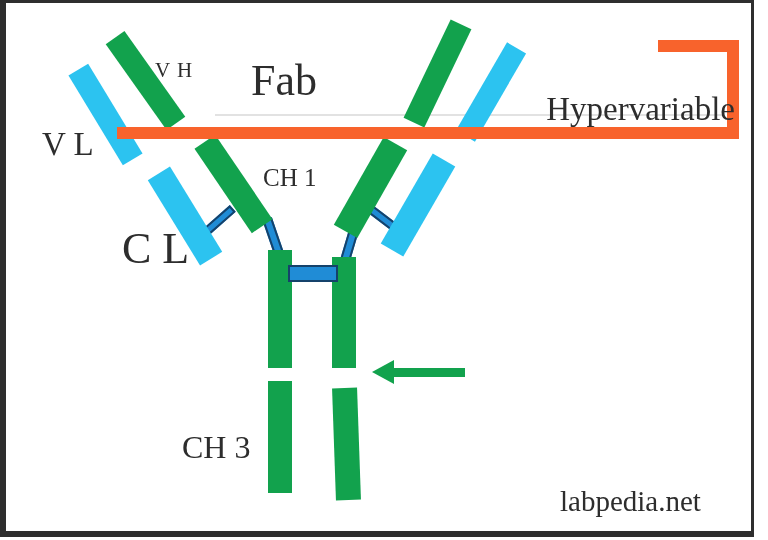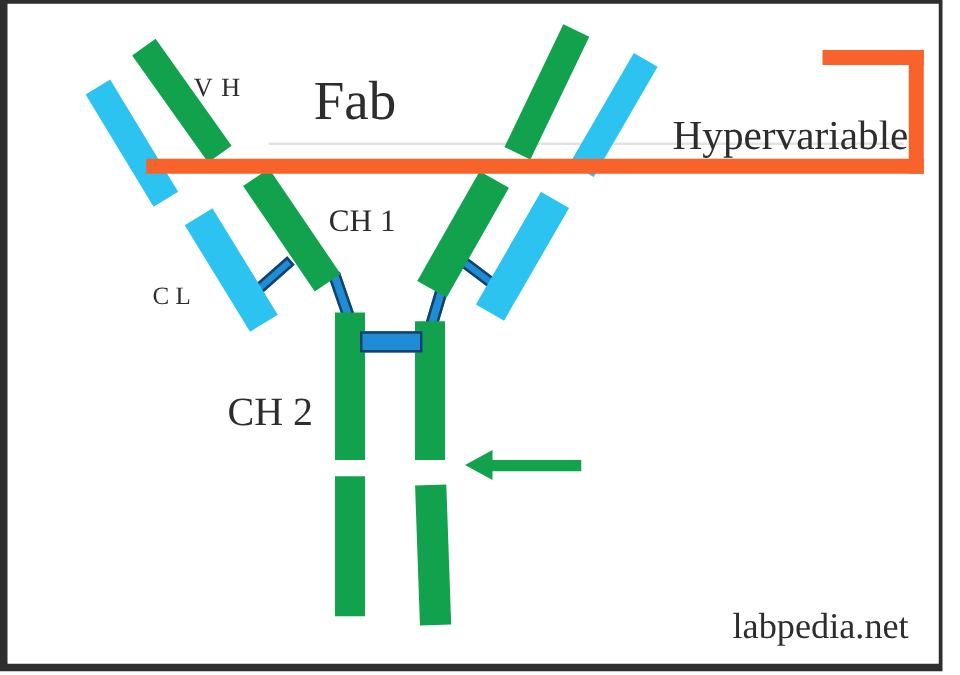--- a/index.html
+++ b/index.html
@@ -64,22 +64,23 @@
   <div class="orange" style="left:117px; top:127px; width:622px; height:12px;"></div>
   <div class="orange" style="left:727px; top:40px; width:12px; height:99px;"></div>
   <div class="orange" style="left:658px; top:40px; width:81px; height:12px;"></div>
 
   <div>
     <div class="arrow-head" style="left:372px; top:360px;"></div>
     <div class="arrow-shaft" style="left:392px; top:368px; width:73px; height:9px;"></div>
   </div>
 
   <div class="lbl" style="left:155px; top:60px;  font-size:21px; letter-spacing:1px;">V H</div>
+  <div class="lbl" style="left:42px;  top:128px; font-size:33px;">V L</div>
   <div class="lbl" style="left:247px; top:165px; font-size:25px;margin-left:16px;">CH 1</div>
-  <div class="lbl" style="left:122px; top:227px; font-size:20px;">C L</div>
-  <div class="lbl" style="left:182px; top:313px; font-size:32px;">CH 2</div>
+  <div class="lbl" style="left:122px; top:227px; font-size:44px;">C L</div>
+  <div class="lbl" style="left:182px; top:431px; font-size:32px;">CH 3</div>
   <div class="lbl" style="left:251px; top:59px; font-size:44px;">Fab</div>
-  <div class="lbl" style="left:505px; top:54px; width:230px; text-align:left; font-size:33px; line-height:37px;">
+  <div class="lbl" style="left:505px; top:54px; width:230px; text-align:right; font-size:33px; line-height:37px;">
     <span>Hypervariable</span><br>
   </div>
-  <div class="lbl" style="left:560px; top:487px; width:193px; text-align:center; font-size:29px;">labpedia.net</div>
+  <div class="lbl" style="left:560px; top:487px; width:193px; text-align:left; font-size:29px;">labpedia.net</div>
 
 </div>
 
 </body></html>

